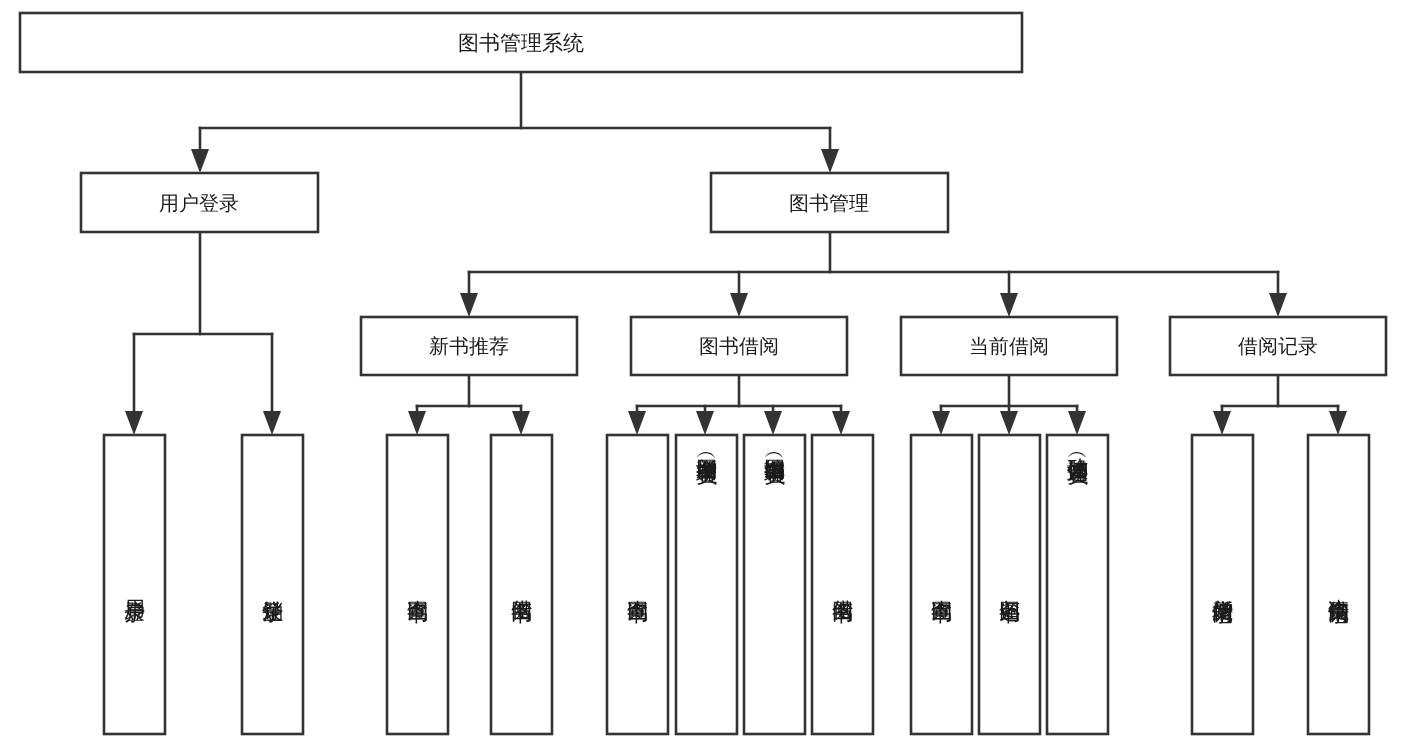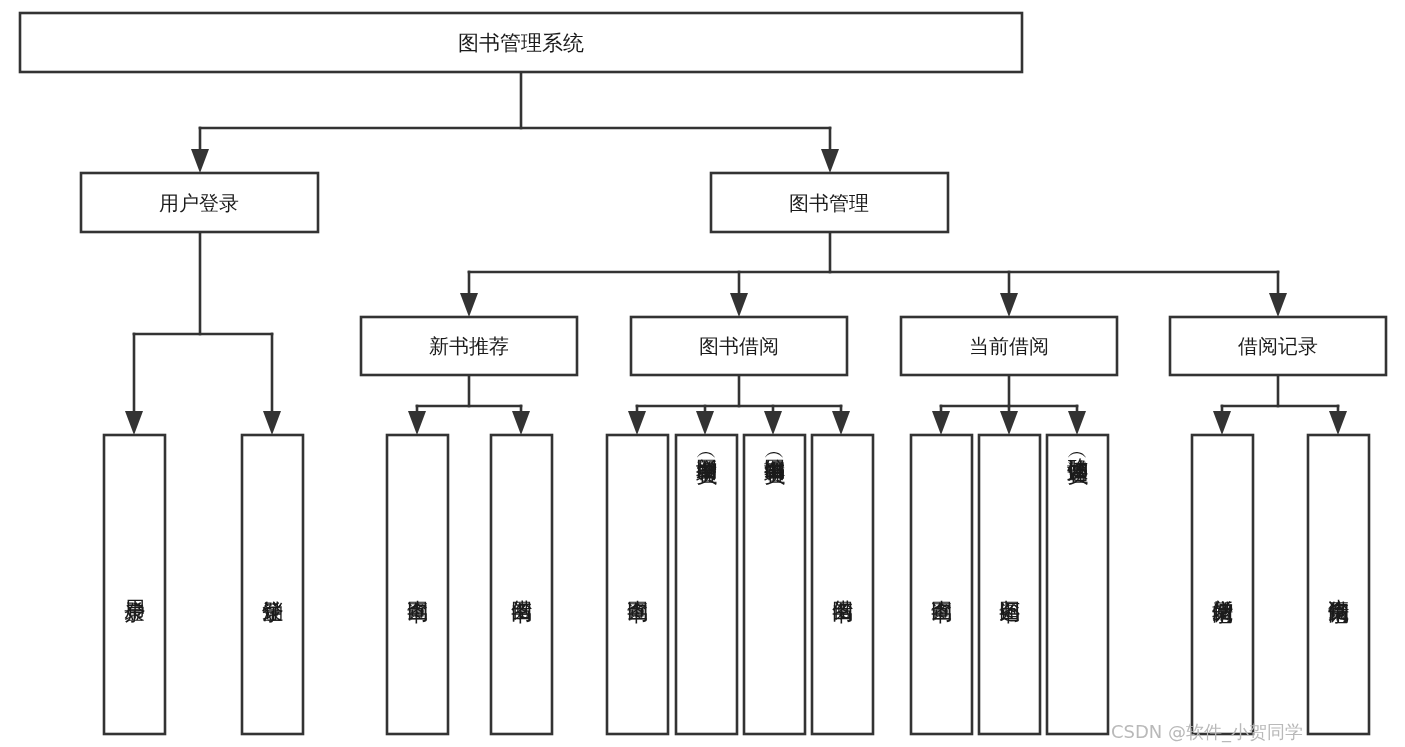--- a/index.html
+++ b/index.html
@@ -247,14 +247,13 @@
     <span class="leaf-label" style="padding-top:6px;">确认归还（管理员）</span>
   </div>
 
   <div class="leaf-label-wrap" style="left:1192px; top:435px; width:61px; height:299px;">
     <span class="leaf-label">新增借阅记录</span>
   </div>
   <div class="leaf-label-wrap" style="left:1308px; top:435px; width:61px; height:299px;">
     <span class="leaf-label">查询借阅记录</span>
   </div>
 
-  <div class="watermark">CSDN @软件_小贺同学</div>
 </div>
 
 </body></html>

